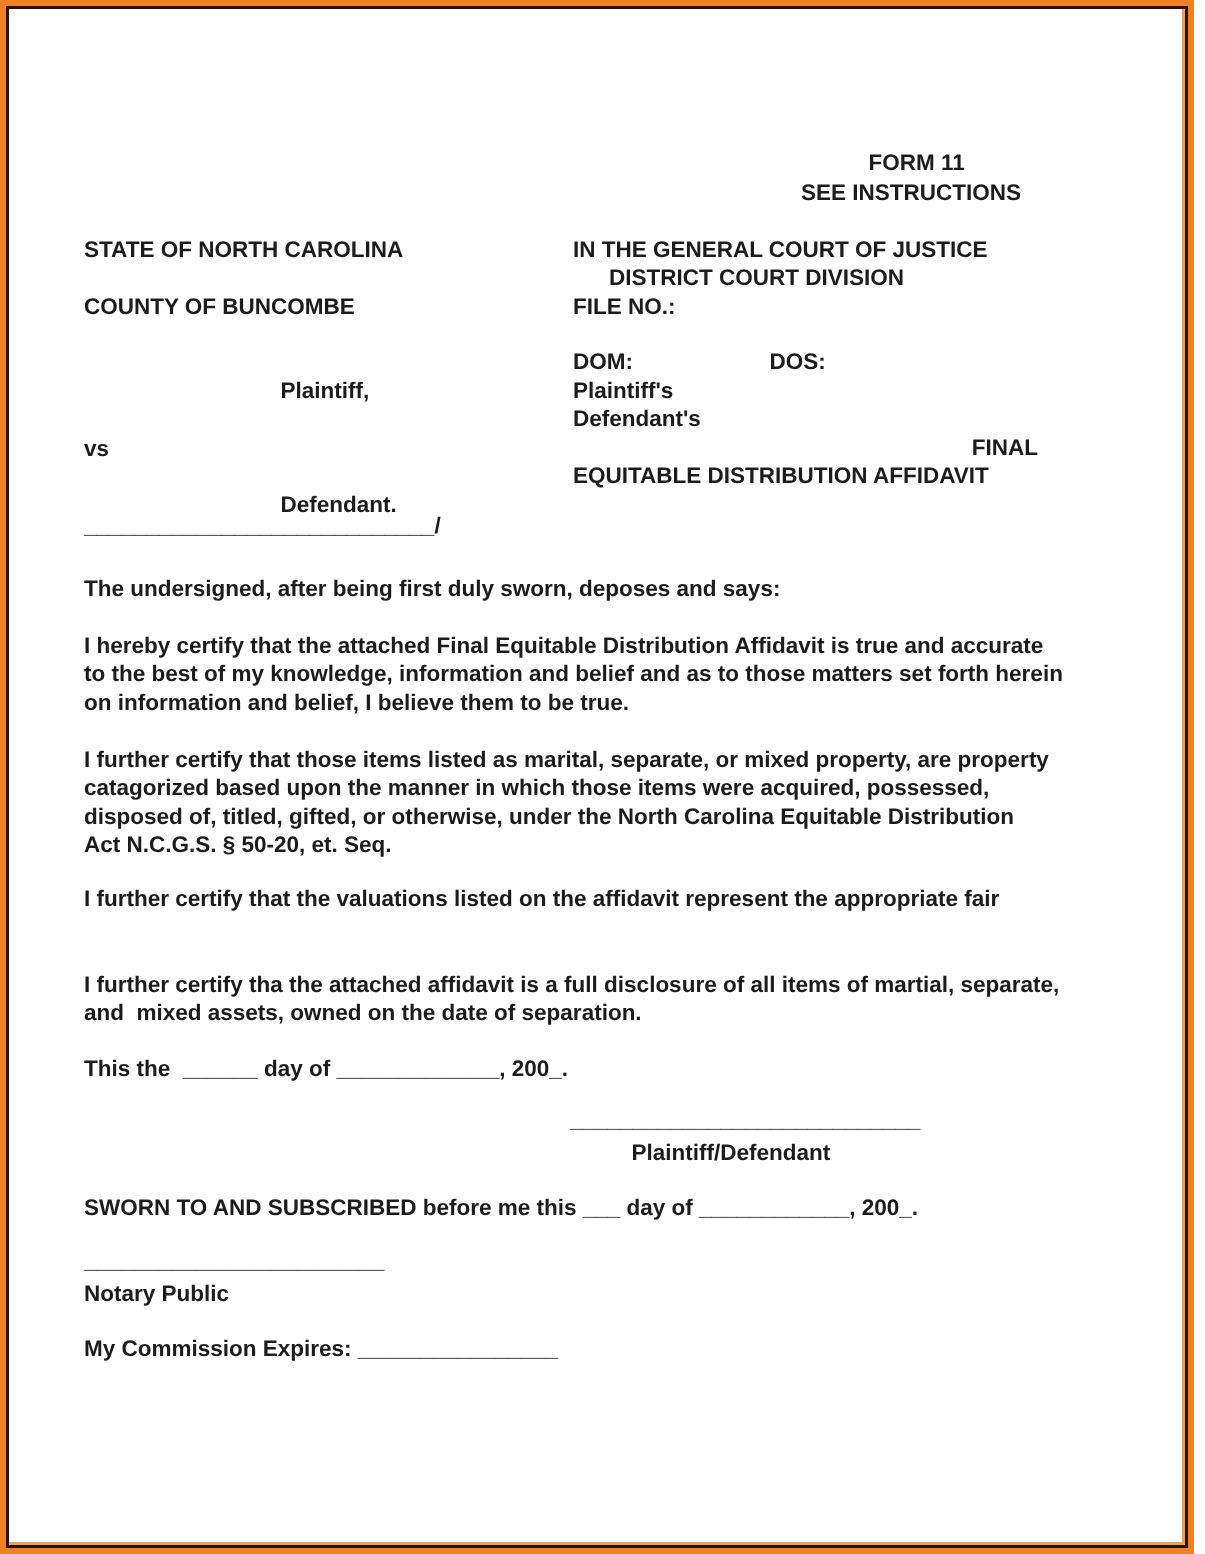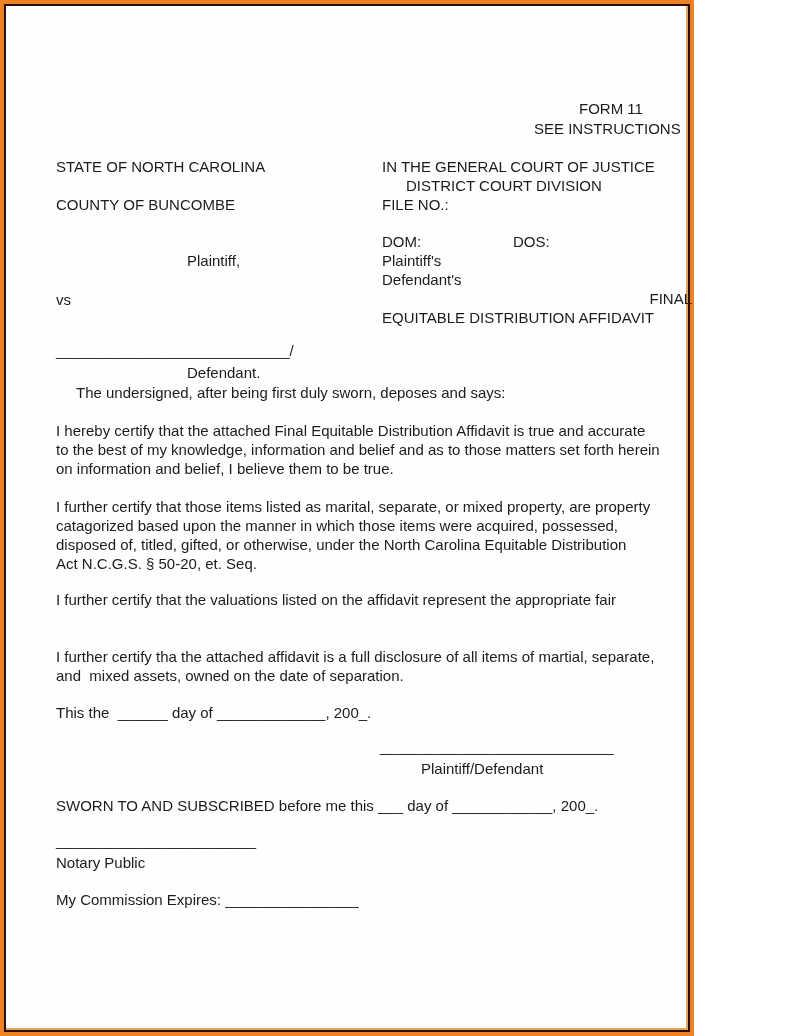--- a/index.html
+++ b/index.html
@@ -1,24 +1,25 @@
 <!DOCTYPE html>
 <html style="--border-orange: #ed8124; --border-dark: #2d0e04; --border-tan: #e2a55e; --paper: #fefefe; --ink: #1c1c1c;"><head>
 <meta charset="utf-8">
 <style>
   html, body { margin: 0; padding: 0; background: #ffffff; }
   .page {
     position: relative;
-    width: 694px;
+    width: 796px;
     height: 1036px;
     background: var(--paper, #fefefe);
     box-sizing: border-box;
     font-family: "Liberation Sans", sans-serif;
     color: var(--ink, #1c1c1c);
     overflow: hidden;
+    font-weight: bold;
   }
   .frame-outer {
     position: absolute; inset: 0;
     border: 4px solid var(--border-orange, #ed8124);
     pointer-events: none;
   }
   .frame-inner {
     position: absolute; inset: 4px;
     border: 2px solid var(--border-dark, #2d0e04);
     box-shadow: inset -2px -2px 0 0 var(--border-tan, #e2a55e);
@@ -42,34 +43,34 @@
   <div class="frame-outer"></div>
   <div class="frame-inner"></div>
 
   <div class="t" style="left:579px; top:99px;">FORM 11</div>
   <div class="t" style="left:534px; top:119px;">SEE INSTRUCTIONS</div>
 
   <div class="t" style="left:56px; top:157px;">STATE OF NORTH CAROLINA</div>
   <div class="t" style="left:56px; top:195px;">COUNTY OF BUNCOMBE</div>
   <div class="t" style="left:187px; top:251px;">Plaintiff,</div>
   <div class="t" style="left:56px; top:270px;margin-top:20px;">vs</div>
-  <div class="t" style="left:187px; top:327px;margin-top:36px;">Defendant.</div>
+  <div class="t" style="left:187px; top:327px;">Defendant.</div>
   <div class="t" style="left:56px; top:341px;">____________________________/</div>
 
   <div class="t" style="left:382px; top:157px;">IN THE GENERAL COURT OF JUSTICE</div>
   <div class="t" style="left:382px; top:176px;margin-left:24px;">DISTRICT COURT DIVISION</div>
   <div class="t" style="left:382px; top:195px;">FILE NO.:</div>
   <div class="t" style="left:382px; top:232px;">DOM:</div>
   <div class="t" style="left:513px; top:232px;">DOS:</div>
   <div class="t" style="left:382px; top:251px;">Plaintiff's</div>
   <div class="t" style="left:382px; top:270px;">Defendant's</div>
   <div class="t center" style="left:382px; top:289px; width:310px;">FINAL</div>
   <div class="t" style="left:382px; top:308px;">EQUITABLE DISTRIBUTION AFFIDAVIT</div>
 
-  <div class="t" style="left:56px; top:383px;margin-left:20px;">The undersigned, after being first duly sworn, deposes and says:</div>
+  <div class="t" style="left:56px; top:383px;">The undersigned, after being first duly sworn, deposes and says:</div>
 
   <div class="para" style="left:56px; top:421px;">
     <div>I hereby certify that the attached Final Equitable Distribution Affidavit is true and accurate</div>
     <div>to the best of my knowledge, information and belief and as to those matters set forth herein</div>
     <div>on information and belief, I believe them to be true.</div>
   </div>
 
   <div class="para" style="left:56px; top:497px;">
     <div>I further certify that those items listed as marital, separate, or mixed property, are property</div>
     <div>catagorized based upon the manner in which those items were acquired, possessed,</div>

